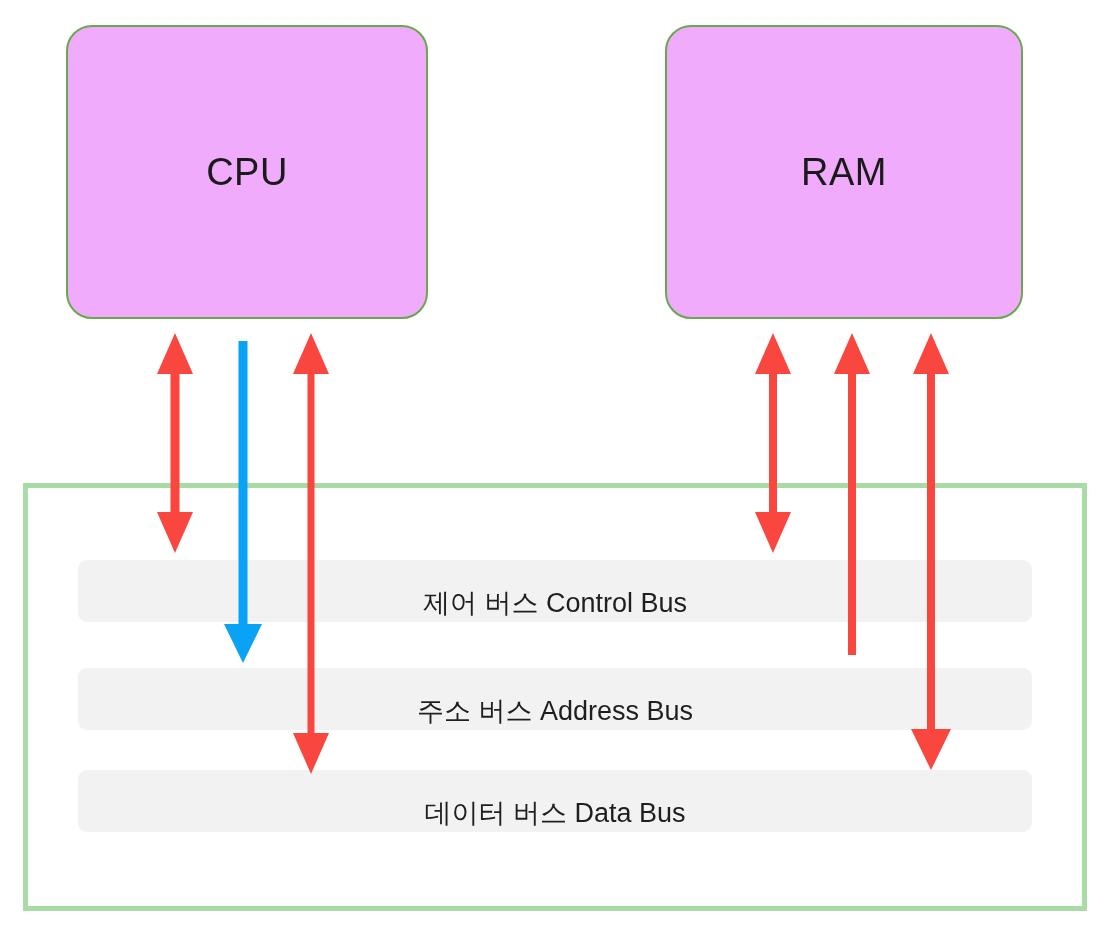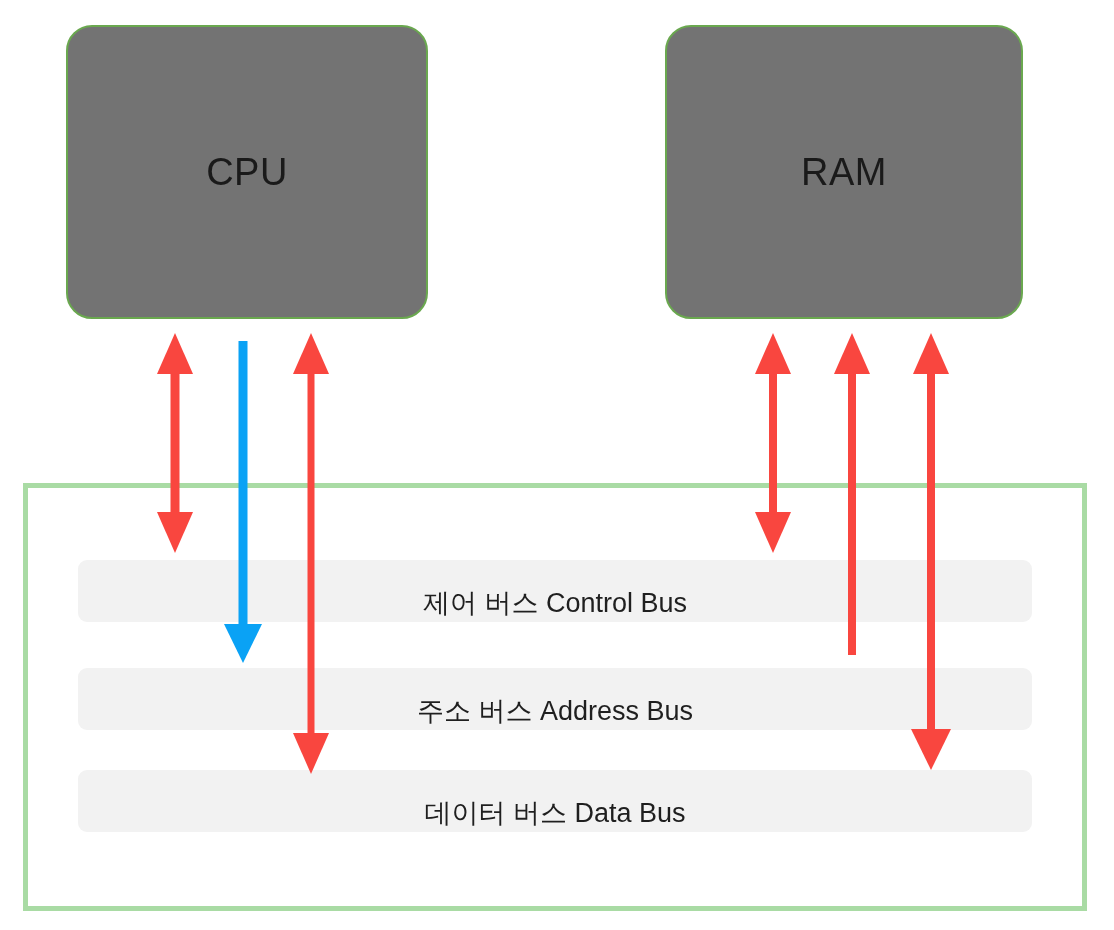--- a/index.html
+++ b/index.html
@@ -15,21 +15,21 @@
     width: 1114px;
     height: 930px;
     background: #ffffff;
     overflow: hidden;
   }
 
   
   .component-box {
     position: absolute;
     box-sizing: border-box;
-    background: #737373;
+    background: #f0abfc;
     border: 2px solid #6aa84f;
     border-radius: 26px;
     display: flex;
     align-items: center;
     justify-content: center;
   }
   .component-label {
     font-size: 38px;
     color: #1a1a1a;
     letter-spacing: 0.5px;

